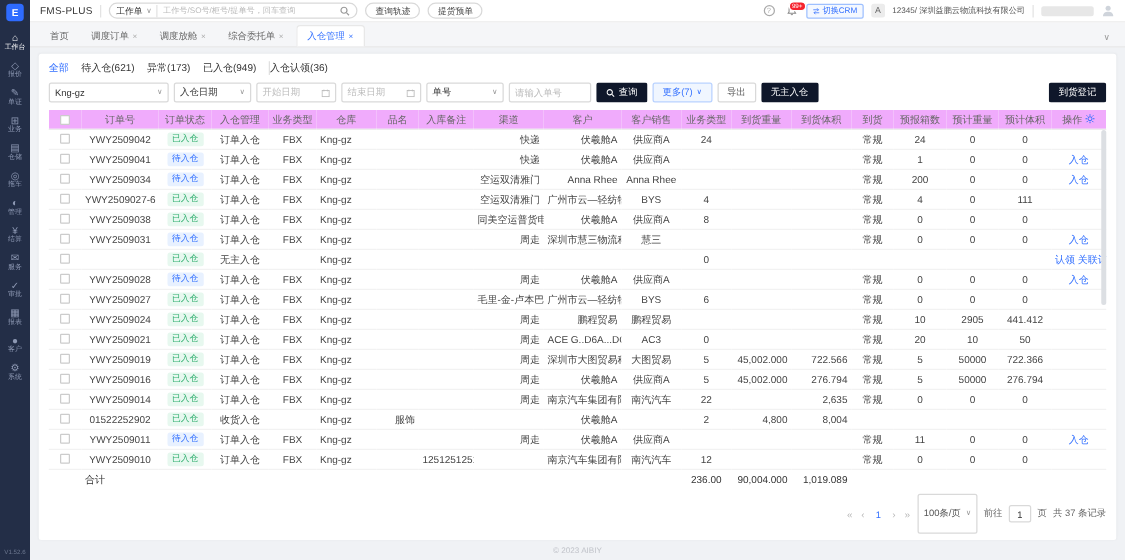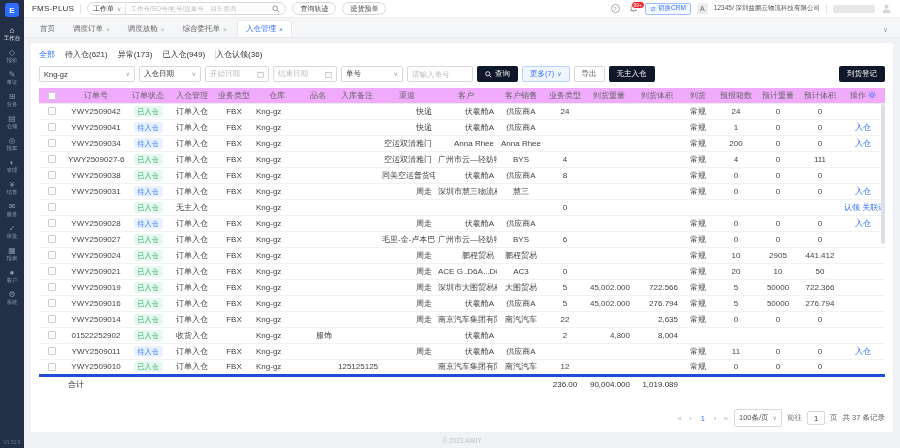--- a/index.html
+++ b/index.html
@@ -64,32 +64,32 @@
   .btn.primary{background:#0f172a;color:#fff}
   .btn.soft{background:#f0f6ff;border-color:#b9d2ff;color:#3370ff}
   .btn.plain{background:#fff;border-color:#d9d9d9;color:#555}
   .fspacer{flex:1}
   
   .tablewrap{margin-top:6px;position:relative;flex:1;min-height:0}
   table{width:100%;border-collapse:collapse;table-layout:fixed;font-size:8px}
   thead th{background:#f0abfc;color:#666;font-weight:normal;height:15px;border-bottom:1px solid #ececec;padding:0 3px;white-space:nowrap;overflow:hidden;text-align:center}
   tbody td{height:16px;border-bottom:1px solid #f2f2f2;padding:0 3px;color:#444;white-space:nowrap;overflow:hidden}
   td.l,th.l{text-align:left}td.c{text-align:center}td.r{text-align:right}
-  tr.summary td{color:#333;border-bottom:none;border-top:3px solid #1d4ed8;height:17px}
+  tr.summary td{color:#333;border-bottom:none;border-top:1px solid #1d4ed8;height:17px}
   .cb{display:inline-block;width:8px;height:8px;border:1px solid #ccc;border-radius:1px;background:#fff;vertical-align:middle;cursor:pointer}
   .badge{display:inline-block;padding:1px 4px;border-radius:2px;font-size:7px;line-height:9px}
   .badge.done{color:#2fae6e;background:#e7f8ef}
   .badge.wait{color:#3370ff;background:#e8f1ff}
   .link{color:#3370ff;cursor:pointer}
   .vscroll{position:absolute;right:0;top:16px;width:4px;height:140px;background:#dcdfe3;border-radius:2px}
   
   .pager{display:flex;align-items:center;justify-content:flex-end;gap:5px;font-size:7.5px;color:#666;padding:5px 0 0}
   .pgbtn{color:#b5b5b5;cursor:pointer;font-size:8px;padding:0 1px}
   .pgcur{color:#3370ff;padding:0 3px}
-  .pgsize{height:18px;border:1px solid #d9d9d9;border-radius:2px;display:flex;align-items:center;gap:4px;padding:0 4px;color:#555;cursor:pointer}
+  .pgsize{height:32px;border:1px solid #d9d9d9;border-radius:2px;display:flex;align-items:center;gap:4px;padding:0 4px;color:#555;cursor:pointer}
   .pgoto{width:18px;height:14px;border:1px solid #d9d9d9;border-radius:2px;text-align:center;font-size:7.5px;outline:none;font-family:inherit;color:#333}
   .copyright{text-align:center;color:#c0c3c9;font-size:6.5px;padding:5px 0 4px}
   svg{display:block}
 </style>
 </head>
 <body>
 
 <div class="app">
 
   <aside class="sidebar">

